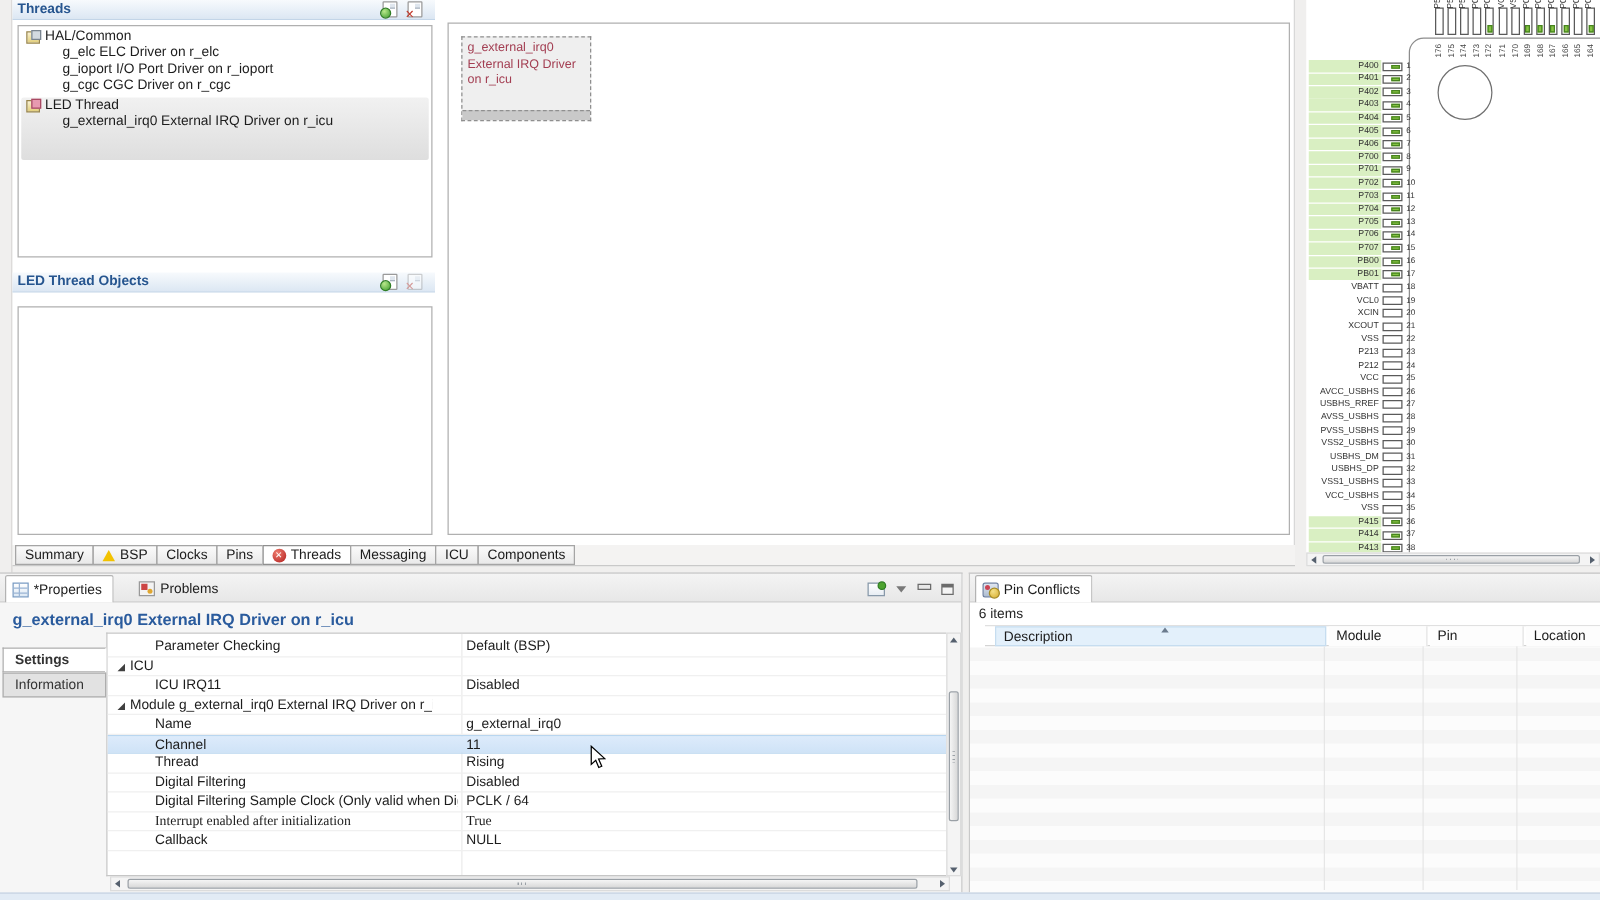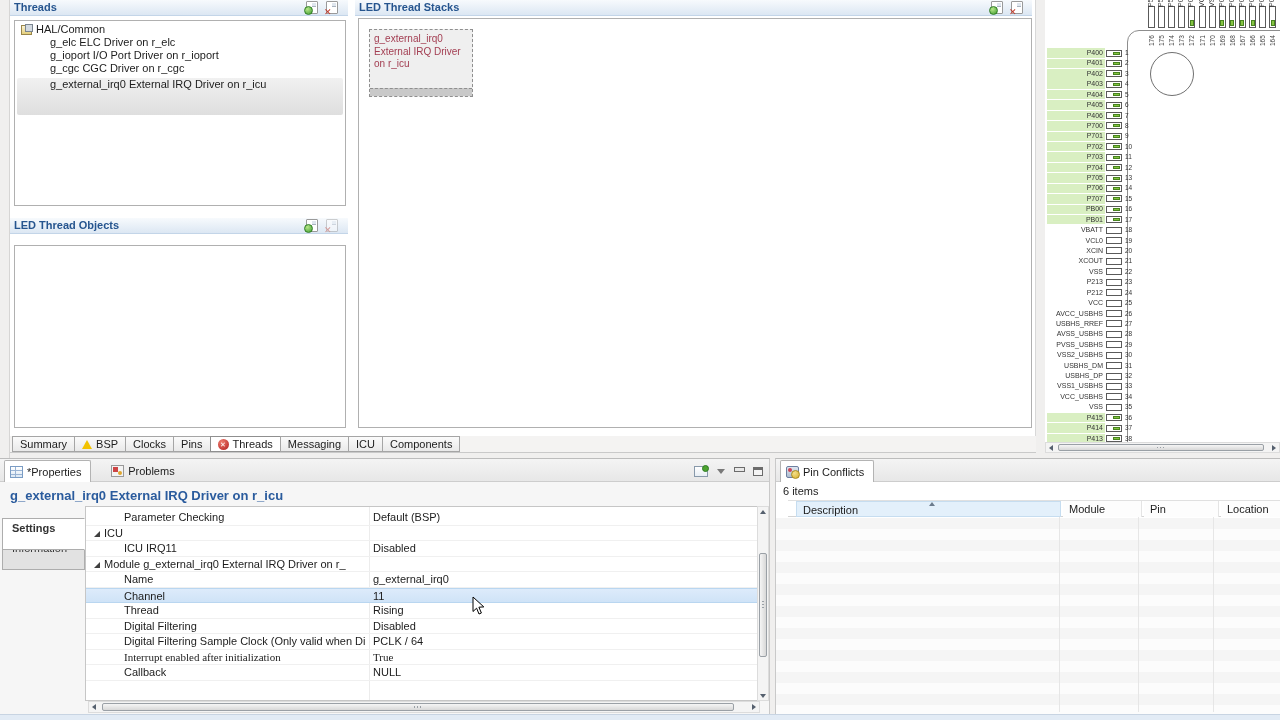--- a/index.html
+++ b/index.html
@@ -91,21 +91,21 @@
   .vicon.pinconflicts::before { content:""; position:absolute; left:1px; top:1px; width:4px; height:4px; background:#cc4455; border-radius:50%; }
   .vicon.pinconflicts::after { content:""; position:absolute; right:-2px; bottom:-2px; width:7px; height:7px; background:radial-gradient(circle at 35% 30%,#f4e08a,#d8ae2c); border:1px solid #a98b1f; border-radius:50%; }
   #props-toolbar { position:absolute; right:6px; top:4px; height:16px; display:flex; gap:9px; align-items:center; }
   .tb-pin { width:14px; height:11px; border:1px solid #8899aa; background:linear-gradient(#fff,#e8eef4); position:relative; }
   .tb-pin::after { content:""; position:absolute; right:-2px; top:-2px; width:5px; height:5px; background:#4da32f; border-radius:50%; border:1px solid #2f7d24; }
   .tb-chev { width:0; height:0; border-left:4px solid transparent; border-right:4px solid transparent; border-top:5px solid #787878; }
   .tb-min { width:10px; height:9px; position:relative; }
   .tb-min::after { content:""; position:absolute; left:0; top:0; width:9px; height:3px; border:1px solid #6b6b6b; background:#e8e8e8; }
   .tb-max { width:10px; height:9px; border:1px solid #6b6b6b; border-top-width:3px; background:#f4f4f4; }
   #props-title { position:absolute; left:10px; top:29px; font-size:13px; font-weight:bold; color:#2a5b9d; }
-  .side-tab { position:absolute; left:2px; width:83px; height:32px; line-height:19px; padding-left:9px; font-size:11px; border:1px solid #adadad; background:#e2e2e2; color:#333; }
+  .side-tab { position:absolute; left:2px; width:83px; height:20px; line-height:19px; padding-left:9px; font-size:11px; border:1px solid #adadad; background:#e2e2e2; color:#333; }
   .side-tab.active { background:#fff; font-weight:bold; border-right-color:#fff; z-index:2; }
   #prop-grid { position:absolute; left:85px; top:47px; width:672px; height:195px; background:#fff; border:1px solid #c6c6c6; border-right:none; overflow:hidden; }
   #prop-grid .colline { position:absolute; left:283px; top:0; bottom:0; width:1px; background:#ececec; }
   .prow { position:absolute; left:0; width:100%; height:15.5px; line-height:15px; white-space:nowrap; border-bottom:1px solid #f0f0f0; }
   .prow .pname { position:absolute; left:38px; overflow:hidden; max-width:242px; }
   .prow.group .pname { left:18px; font-weight:normal; }
   .prow .pval { position:absolute; left:287px; }
   .prow.selected { background:linear-gradient(#ddebfb,#cfe3f7); border-top:1px solid #b9d6f0; border-bottom:1px solid #b9d6f0; }
   .ptri { position:absolute; left:8px; top:5px; width:0; height:0; border-bottom:6px solid #404040; border-left:6px solid transparent; }
 
@@ -148,39 +148,38 @@
             <span class="tlabel">g_elc ELC Driver on r_elc</span>
           </div>
           <div class="trow child">
             <span class="tlabel">g_ioport I/O Port Driver on r_ioport</span>
           </div>
           <div class="trow child">
             <span class="tlabel">g_cgc CGC Driver on r_cgc</span>
           </div>
         </div>
         <div class="tgroup selected gap">
+          <div class="trow">
+            <span class="tree-icon thread"></span>
+            <span class="tlabel">LED Thread</span>
+          </div>
           <div class="trow child">
             <span class="tlabel">g_external_irq0 External IRQ Driver on r_icu</span>
           </div>
         </div>
       </div>
   </div>
 
   <div class="abs section-hdr" style="left:10px;top:218px;width:338px;">
     <span class="section-title">LED Thread Objects</span>
     <span class="hdr-icon add" style="right:30px;"></span>
     <span class="hdr-icon del disabled" style="right:10px;"></span>
   </div>
   <div class="abs panel-box" style="left:14px;top:245px;width:332px;height:183px;"></div>
 
-  <div class="abs section-hdr" style="left:355px;top:0;width:677px;">
-    <span class="section-title">LED Thread Stacks</span>
-    <span class="hdr-icon add" style="right:29px;"></span>
-    <span class="hdr-icon del" style="right:9px;"></span>
-  </div>
   <div class="abs panel-box" style="left:358px;top:18px;width:674px;height:410px;">
     <div class="abs" id="stack-card">
       <div>g_external_irq0</div>
       <div>External IRQ Driver</div>
       <div>on r_icu</div>
       <div class="foot"></div>
     </div>
   </div>
 
   <div class="abs" id="editor-tabs">

